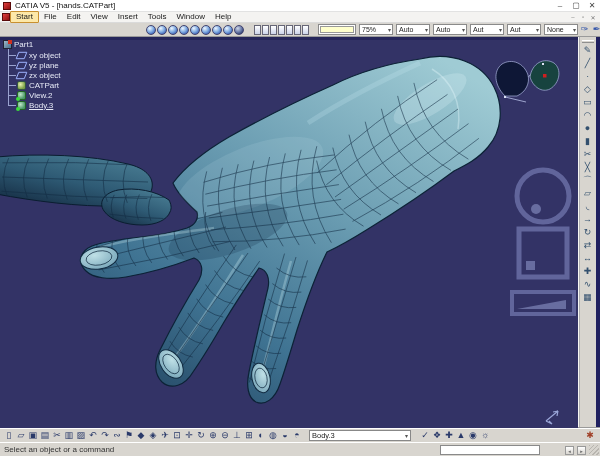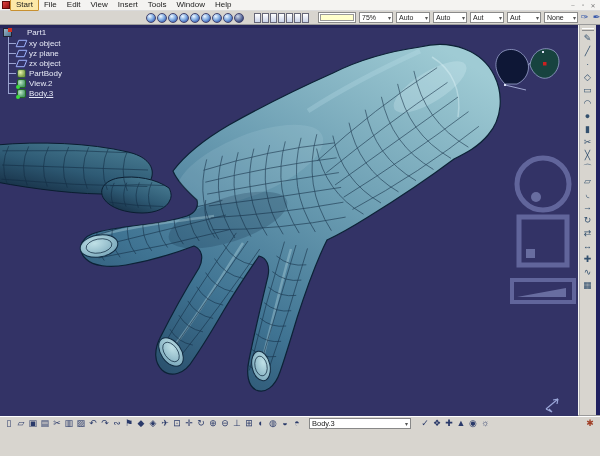--- a/index.html
+++ b/index.html
@@ -47,21 +47,21 @@
 
   
   .main { height:391px; display:flex; }
   .viewport { flex:1; position:relative; background:#333366; overflow:hidden; }
   .viewport::before { content:""; position:absolute; left:0; top:0; right:0; height:3px;
     background:#26265a; }
   .scene { position:absolute; left:0; top:0; }
 
   
   .tree { position:absolute; left:3px; top:2px; z-index:5; font-size:8px; color:#e6e9f6; }
-  .troot { display:flex; align-items:center; height:11px; gap:15px; }
+  .troot { display:flex; align-items:center; height:11px; gap:2px; }
   .titem { display:flex; align-items:center; height:10px; gap:3px; margin-left:14px; position:relative; }
   .titem::before { content:""; position:absolute; left:-9px; top:5px; width:8px; height:1px;
     background:#9aa3d0; }
   .branch { position:absolute; left:5px; top:10px; width:1px; height:57px; background:#9aa3d0; }
   .tico { width:9px; height:9px; flex:none; display:inline-block; }
   [data-name="part-icon"] { background:linear-gradient(135deg,#9fb8c8,#48708c); border:1px solid #223;
     position:relative; }
   [data-name="part-icon"]::after { content:""; position:absolute; right:-1px; top:-1px;
     width:4px; height:4px; background:#d03020; }
   [data-name="plane-icon"] { border:1px solid #9fb4ff; transform:skewX(-22deg) scaleY(.8); }
@@ -101,20 +101,29 @@
   .grip { position:absolute; right:1px; bottom:1px; width:10px; height:10px;
     background:repeating-linear-gradient(135deg,#b8b5af 0 1px,transparent 1px 3px); }
   .sbbtn { position:absolute; top:3px; width:9px; height:9px; border:1px solid #999;
     background:linear-gradient(#fff,#d8d5cf); font-size:5px; color:#666; text-align:center; line-height:8px; }
 </style>
 </head>
 <body>
 
 <div class="win" data-name="catia-window">
 
+  <div class="titlebar" data-name="title-bar">
+    <span class="redico" data-name="app-icon"></span>
+    <span class="titletxt" data-name="window-title">CATIA V5 - [hands.CATPart]</span>
+    <span class="wctrls" data-repeat="window.controls">
+        <span class="wctrl" data-name="minimize-button"><i style="font-style:normal">–</i></span>
+        <span class="wctrl" data-name="maximize-button"><i style="font-style:normal">▢</i></span>
+        <span class="wctrl" data-name="close-button"><i style="font-style:normal">✕</i></span>
+      </span>
+  </div>
 
   <div class="menubar" data-name="menu-bar">
     <span class="redico" data-name="document-icon"></span>
     <span data-repeat="menu_bar.items"><span class="mitem" data-name="start-menu">Start</span><span class="mitem" data-name="file-menu">File</span><span class="mitem" data-name="edit-menu">Edit</span><span class="mitem" data-name="view-menu">View</span><span class="mitem" data-name="insert-menu">Insert</span><span class="mitem" data-name="tools-menu">Tools</span><span class="mitem" data-name="window-menu">Window</span><span class="mitem" data-name="help-menu">Help</span></span>
     <span class="docctrls" data-repeat="window.doc_controls">
         <span class="docctrl" data-name="doc-minimize-button"><i style="font-style:normal">–</i></span>
         <span class="docctrl" data-name="doc-restore-button"><i style="font-style:normal">▫</i></span>
         <span class="docctrl" data-name="doc-close-button"><i style="font-style:normal">✕</i></span>
       </span>
   </div>
@@ -155,21 +164,21 @@
           <span class="tico" data-name="plane-icon"></span>
           <span class="tlabel" data-name="tree-item-label">xy object</span>
         </span><span class="titem" data-name="tree-item-yz-plane">
           <span class="tico" data-name="plane-icon"></span>
           <span class="tlabel" data-name="tree-item-label">yz plane</span>
         </span><span class="titem" data-name="tree-item-zx-plane">
           <span class="tico" data-name="plane-icon"></span>
           <span class="tlabel" data-name="tree-item-label">zx object</span>
         </span><span class="titem" data-name="tree-item-partbody">
           <span class="tico" data-name="partbody-icon"></span>
-          <span class="tlabel" data-name="tree-item-label">PartBody</span>
+          <span class="tlabel" data-name="tree-item-label">CATPart</span>
         </span><span class="titem" data-name="tree-item-body2">
           <span class="tico" data-name="body-icon"></span>
           <span class="tlabel" data-name="tree-item-label">View.2</span>
         </span><span class="titem" data-name="tree-item-body3">
           <span class="tico" data-name="body-icon"></span>
           <span class="tlabel" data-name="tree-item-label">Body.3</span>
         </span></span>
       </div>
 
       <svg class="scene" id="scene-svg" width="578" height="391" viewBox="0 0 578 391" data-name="model-scene">
@@ -279,13 +288,20 @@
         <span class="bico" data-name="apply-icon"><i style="font-style:normal">✓</i></span>
         <span class="bico" data-name="knowledge-icon"><i style="font-style:normal">❖</i></span>
         <span class="bico" data-name="formula-icon"><i style="font-style:normal">✚</i></span>
         <span class="bico" data-name="measure-icon"><i style="font-style:normal">▲</i></span>
         <span class="bico" data-name="annotation-icon"><i style="font-style:normal">◉</i></span>
         <span class="bico" data-name="render-tools-icon"><i style="font-style:normal">☼</i></span>
       </span>
     <span class="bico faricon" data-name="power-copy-icon"><i style="font-style:normal">✱</i></span>
   </div>
 
+  <div class="statusbar" data-name="status-bar">
+    <span data-name="status-message">Select an object or a command</span>
+    <input class="cmdinput" data-name="command-input" value="" style="">
+    <span class="sbbtn" style="right:26px" data-name="expand-status-button">◂</span>
+    <span class="sbbtn" style="right:14px" data-name="collapse-status-button">▸</span>
+    <span class="grip" data-name="resize-grip"></span>
+  </div>
 </div>
 
 </body></html>

